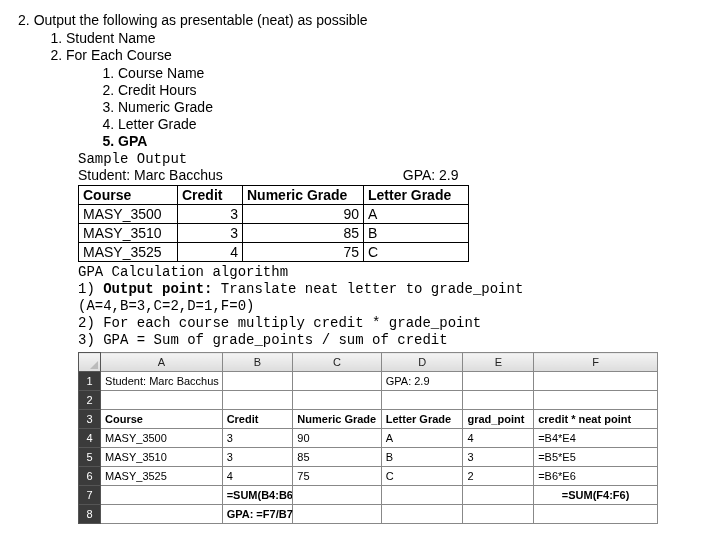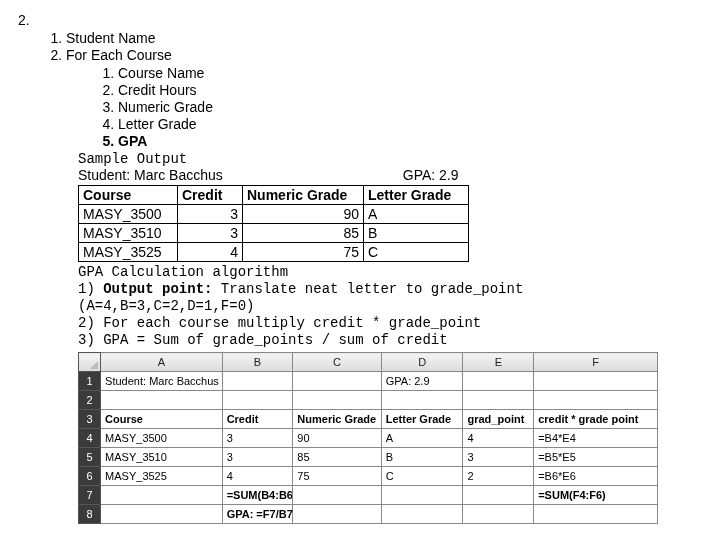--- a/index.html
+++ b/index.html
@@ -77,32 +77,33 @@
   table.sheet th.corner::after{
     content:"";
     position:absolute; right:2px; bottom:2px;
     width:0;height:0;
     border-left:8px solid transparent;
     border-bottom:8px solid #bbb;
   }
   table.sheet td { background:#fff; color:#000; }
   table.sheet td.hdr { font-weight: bold; }
   table.sheet td.center { text-align:center; }
-  table.sheet td.right { text-align:left; }
+  table.sheet td.right { text-align:center; }
 
   .colA{width:110px}.colB{width:64px}.colC{width:80px}.colD{width:74px}.colE{width:64px}.colF{width:112px}
 
   .line { margin: 1px 0 1px 60px; }
 </style>
 </head>
 <body>
 
 <div>
   <div class="row">
     <span style="margin-right:4px">2.</span>
+    <span>Output the following as presentable (neat) as possible</span>
   </div>
   <ol class="sub" start="1" style="margin-left:20px">
     <li>Student Name</li>
     <li>For Each Course</li>
   </ol>
   <ol class="subsub" start="1" style="margin-left:72px">
     <li>Course Name</li>
     <li>Credit Hours</li>
     <li>Numeric Grade</li>
     <li>Letter Grade</li>
@@ -191,21 +192,21 @@
             <td></td>
             <td></td>
       </tr>
       <tr>
         <th class="rownum">3</th>
         <td class="hdr">Course</td>
         <td class="hdr">Credit</td>
         <td class="hdr">Numeric Grade</td>
         <td class="hdr">Letter Grade</td>
         <td class="hdr">grad_point</td>
-        <td class="hdr">credit * grade point</td>
+        <td class="hdr">credit * neat point</td>
       </tr>
       <tr>
         <th class="rownum">4</th>
         <td>MASY_3500</td>
         <td>3</td>
         <td>90</td>
         <td>A</td>
         <td>4</td>
         <td>=B4*E4</td>
       </tr>

